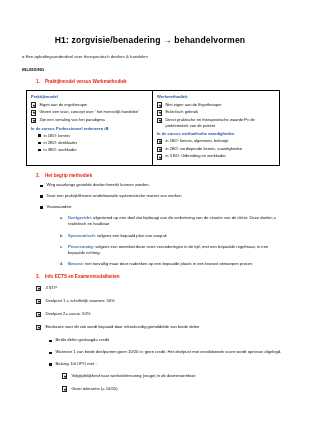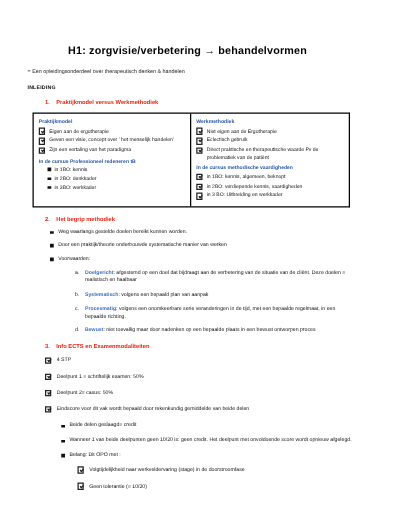--- a/index.html
+++ b/index.html
@@ -172,21 +172,21 @@
   }
   .e-li .mk { flex: none; margin-right: 4px; }
   .lvl2 { margin-left: 13px; }
   .lvl3 { margin-left: 26px; }
 </style>
 </head>
 <body>
 
 <div class="page">
 
-  <div class="doc-title">H1: zorgvisie/verbetering → behandelvormen</div>
+  <div class="doc-title">H1: zorgvisie/benadering → behandelvormen</div>
   <div class="subtitle">= Een opleidingsonderdeel over therapeutisch denken &amp; handelen</div>
   <div class="section-label">INLEIDING</div>
 
   <div class="num-head">
     <span class="num">1.</span>
     <span>Praktijkmodel versus Werkmethodiek</span>
   </div>
 
   <div class="two-col">
     <div class="col left">

